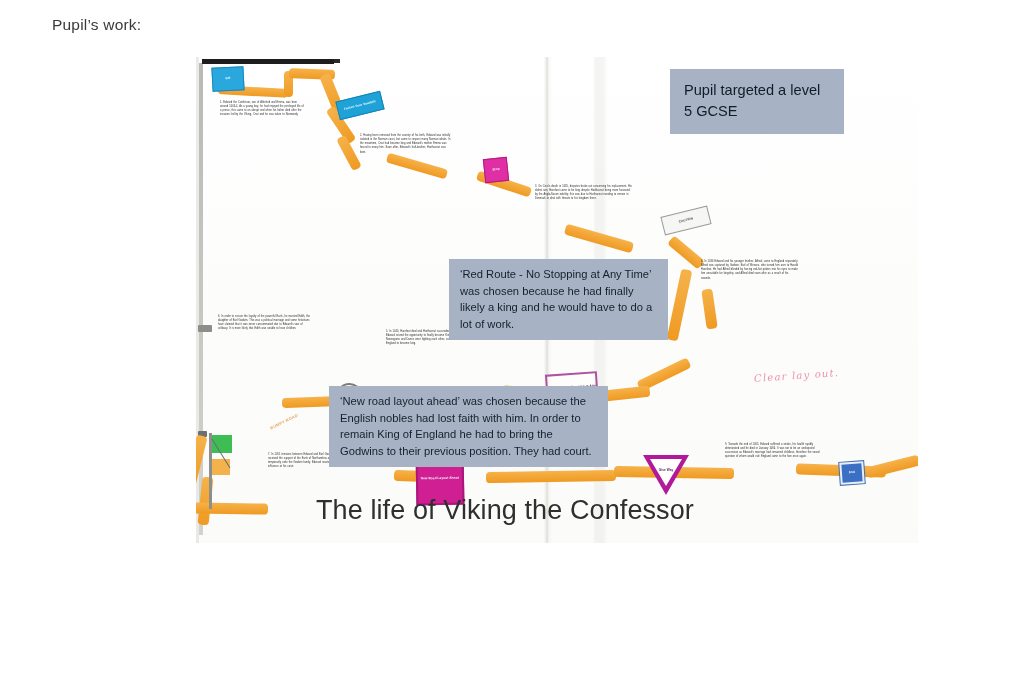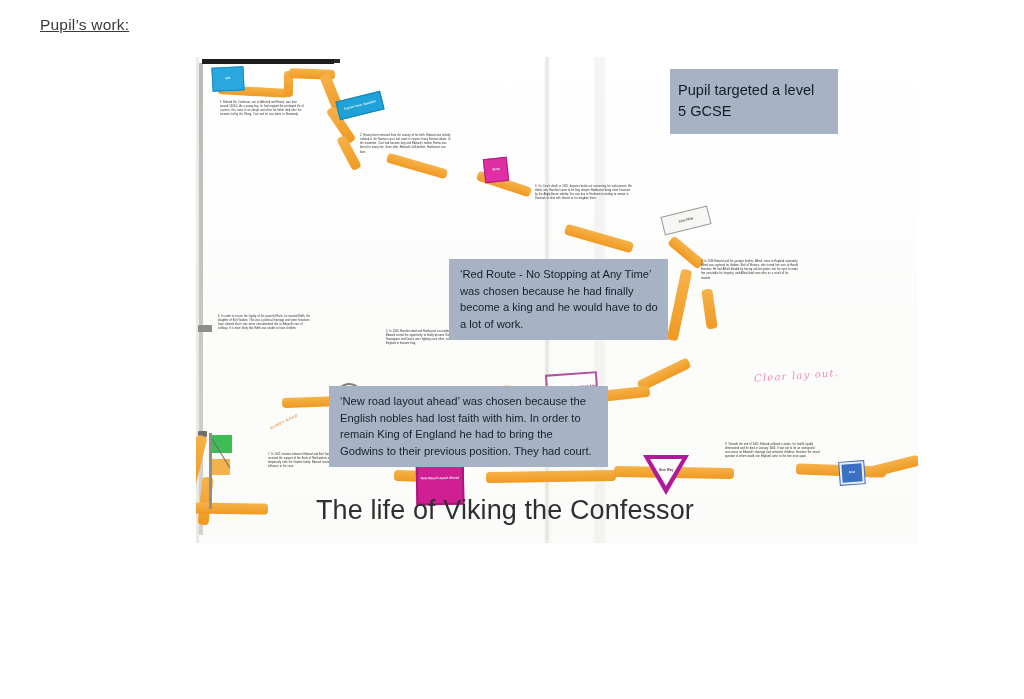--- a/index.html
+++ b/index.html
@@ -6,25 +6,24 @@
   body{
     width:1024px;height:699px;
     background:#ffffff;
     font-family:"Liberation Sans", sans-serif;
     overflow:hidden;
     position:relative;
   }
   .slide{position:absolute;inset:0;background:#fff;}
 
   .slide-label{
-    position:absolute;left:40px;top:16px;
+    position:absolute;left:52px;top:16px;
     font-size:15.5px;color:#3a3a3a;
     letter-spacing:.2px;
     white-space:nowrap;
-    text-decoration:underline;
   }
 
   
   .scan{
     position:absolute;left:196px;top:57px;
     width:722px;height:486px;
     background:#fdfdfc;
     overflow:hidden;
   }
   
@@ -79,21 +78,21 @@
     font-size:11.2px;
     line-height:1.48;
     padding:7px 10px 8px 11px;
   }
   .target-box{
     position:absolute;
     background:#a7b3c4;
     color:#121c26;
     font-size:14.6px;
     line-height:1.42;
-    padding:11px 14px 13px 8px;
+    padding:11px 14px 13px 14px;
   }
 
   .poster-title{
     position:absolute;
     left:120px;top:438px;
     font-size:27px;
     color:#2f2f2f;
     letter-spacing:.1px;
     white-space:nowrap;
   }
@@ -286,21 +285,21 @@
 
     <div class="handwrite" style="left:558px;top:313px;">Clear  lay out.</div>
 
     <div class="poster-title">The life of Viking the Confessor</div>
 
     <div class="target-box" style="left:474px;top:12px;width:146px;">
       <span>Pupil targeted a level 5 GCSE</span>
     </div>
 
     <div class="callout" style="left:253px;top:202px;width:198px;">
-      <span>‘Red Route - No Stopping at Any Time’ was chosen because he had finally become a king and he would have to do a lot of work.</span>
+      <span>‘Red Route - No Stopping at Any Time’ was chosen because he had finally likely a king and he would have to do a lot of work.</span>
     </div>
 
     <div class="callout" style="left:133px;top:329px;width:258px;">
       <span>‘New road layout ahead’ was chosen because the English nobles had lost faith with him. In order to remain King of England he had to bring the Godwins to their previous position. They had court.</span>
     </div>
 
   </div>
 </div>
 
 </body></html>

